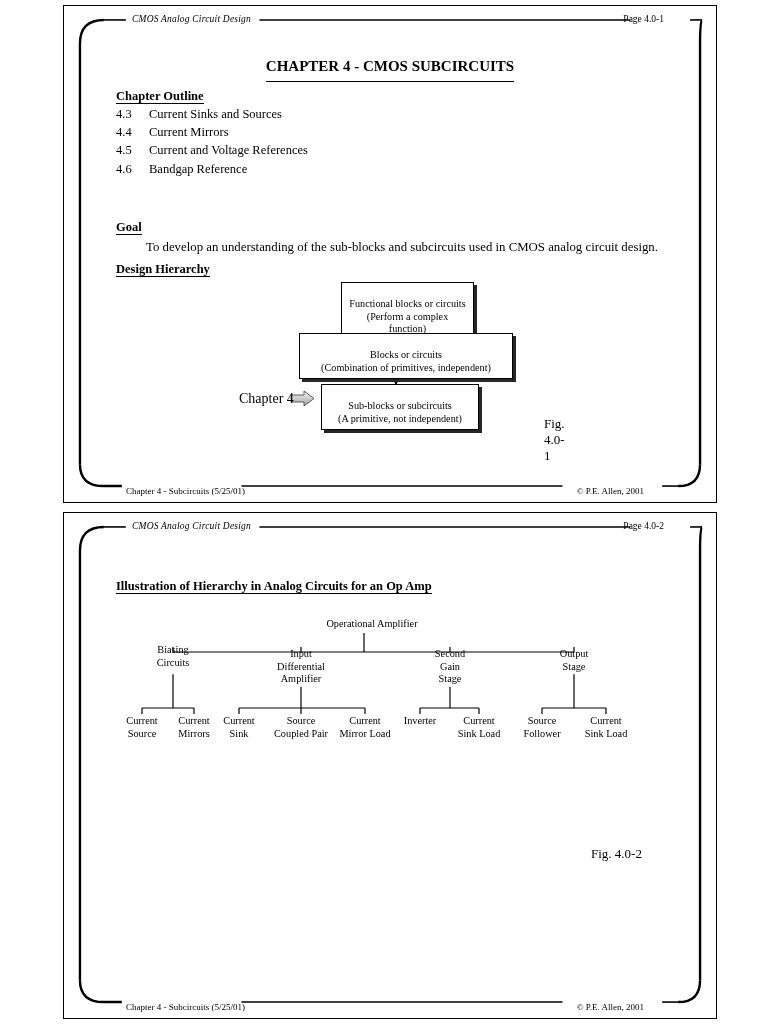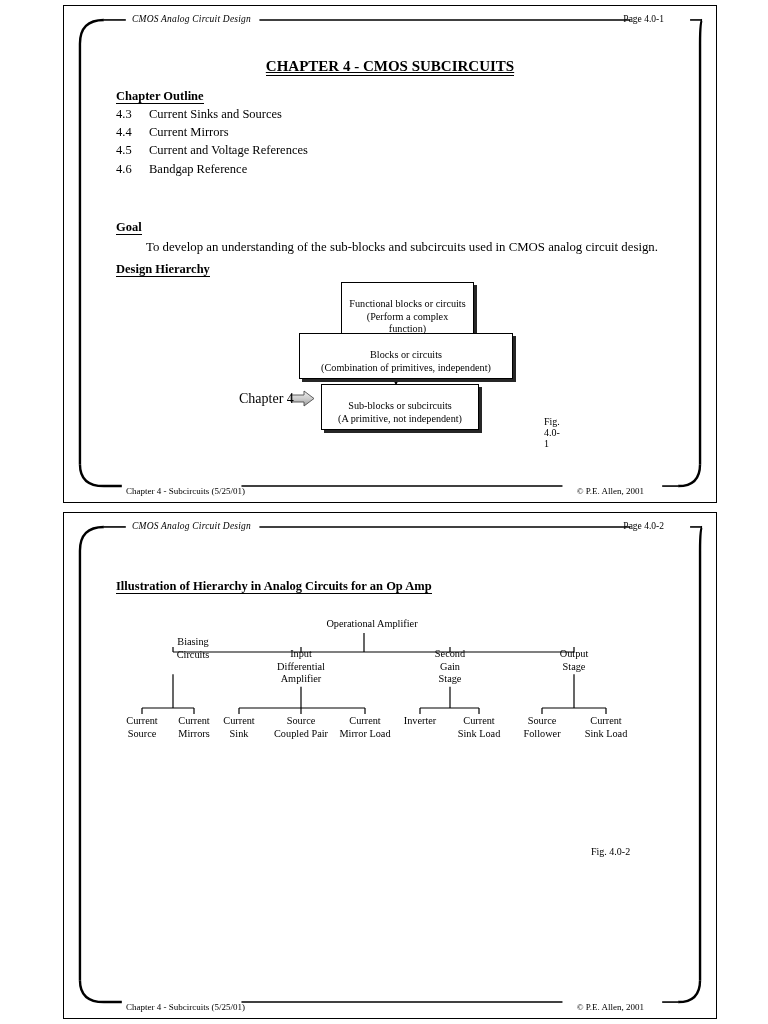--- a/index.html
+++ b/index.html
@@ -73,22 +73,21 @@
 
   .chapter-title {
     position: absolute;
     left: 0; right: 0; top: 52px;
     text-align: center;
     font-weight: bold;
     font-size: 15px;
   }
   .chapter-title span {
     border-bottom: 1.6px solid #000;
-    padding-bottom: 1px;
-    text-decoration: underline;
+    padding-bottom: 7px;
   }
 
   .sec-head {
     position: absolute;
     font-weight: bold;
     font-size: 12.5px;
   }
   .sec-head span {
     border-bottom: 1.3px solid #000;
     padding-bottom: 0px;
@@ -141,21 +140,21 @@
     left: -5px; top: 117px;
     font-size: 14px;
     white-space: nowrap;
     display: flex;
     align-items: center;
     gap: 4px;
   }
 
   .fig-caption {
     position: absolute;
-    font-size: 10px;
+    font-size: 13px;
   }
   #fig1-caption { left: 300px; top: 142px; }
 
   
   #illus-head { left: 52px; top: 66px; }
 
   .tree { position: absolute; left: 0; top: 95px; width: 100%; height: 170px; }
 
   .tree-label {
     position: absolute;
@@ -328,21 +327,21 @@
             <line x1="510" y1="44" x2="510" y2="39" stroke="#000" stroke-width="1.2"></line>
             <line x1="510" y1="66.2" x2="510" y2="100" stroke="#000" stroke-width="1.2"></line>
             <line x1="478" y1="100" x2="542" y2="100" stroke="#000" stroke-width="1.2"></line>
             <line x1="478" y1="100" x2="478" y2="106" stroke="#000" stroke-width="1.2"></line>
             <line x1="542" y1="100" x2="542" y2="106" stroke="#000" stroke-width="1.2"></line>
           </svg>
         <div id="tree-labels">
             <div class="tree-label l1" style="left: 308px; top: 10px;">
               <div>Operational Amplifier</div>
             </div>
-            <div class="tree-label l2" style="left: 109px; top: 28px; margin-left: 20px;">
+            <div class="tree-label l2" style="left: 109px; top: 36px;">
               <div>Biasing</div>
               <div>Circuits</div>
             </div>
             <div class="tree-label l3" style="left: 78px; top: 107px;">
               <div>Current</div>
               <div>Source</div>
             </div>
             <div class="tree-label l3" style="left: 130px; top: 107px;">
               <div>Current</div>
               <div>Mirrors</div>

